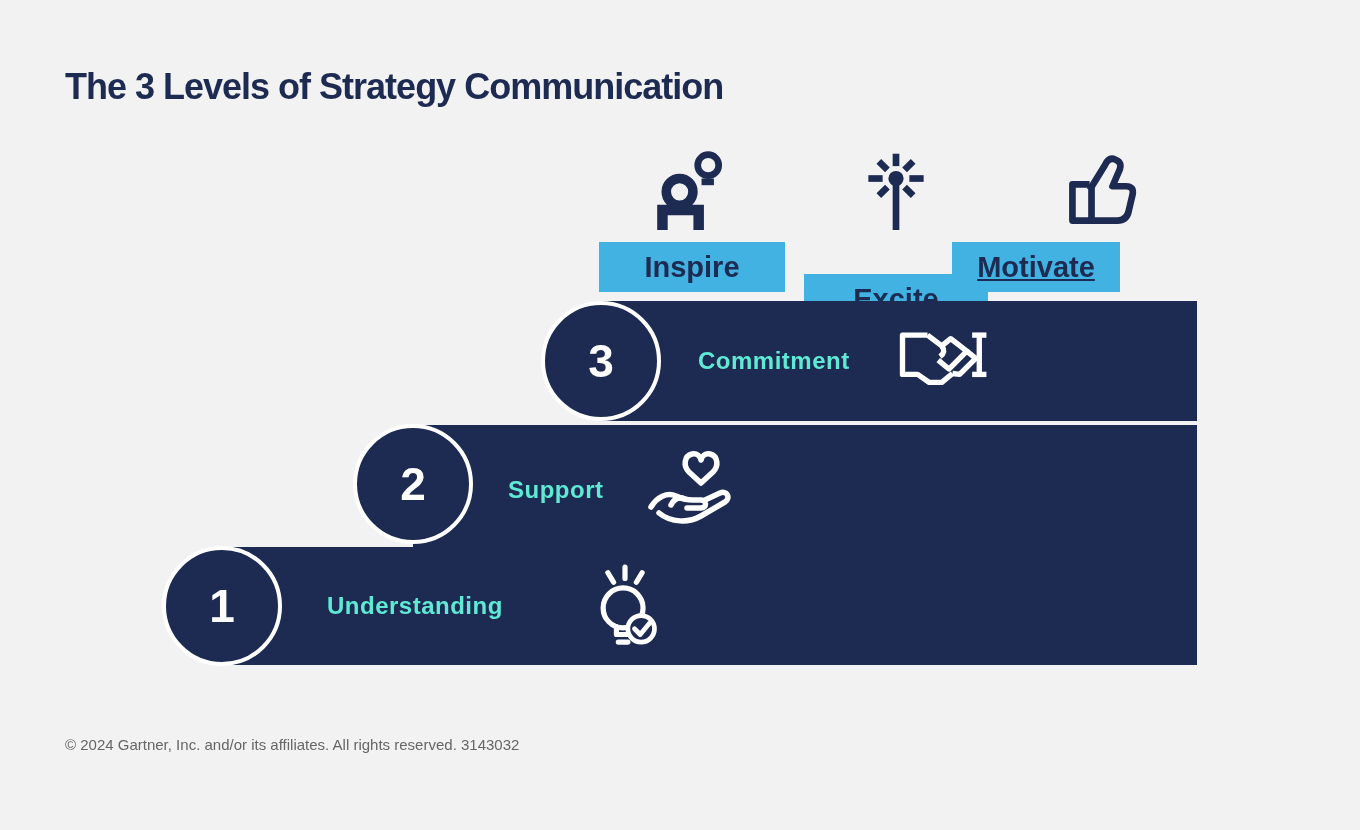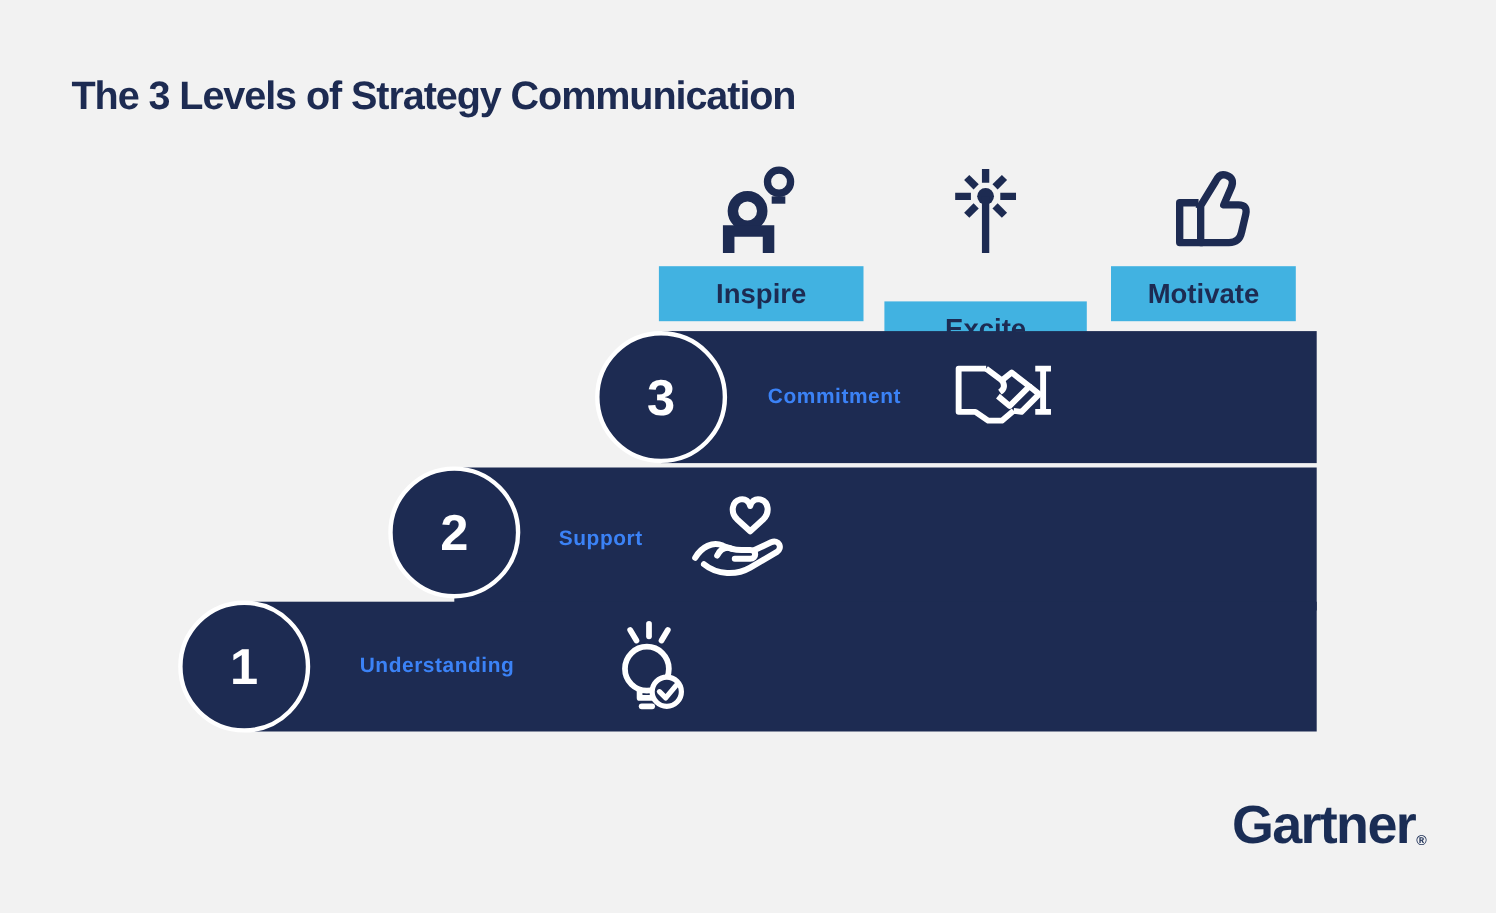--- a/index.html
+++ b/index.html
@@ -10,25 +10,25 @@
          font-size:36px; font-weight:bold; letter-spacing:-1px; color:#1D2B52;}
 
   
   .top-icon{position:absolute; width:86px; height:86px; top:146px;
             display:flex; align-items:flex-end; justify-content:center;}
   .top-icon svg{display:block;}
 
   
   .tag{position:absolute; top:242px; height:50px; background:#41B2E1;
        display:flex; align-items:center; justify-content:center;
-       font-size:25px; font-weight:bold; color:#1D2B52; letter-spacing:0px;}
+       font-size:29px; font-weight:bold; color:#1D2B52; letter-spacing:0px;}
 
   
   .bar{position:absolute; background:#1D2B52; display:flex; align-items:center;}
-  .bar-label{color:#3b82f6; font-size:19px; font-weight:bold; letter-spacing:0.5px; white-space:nowrap;}
+  .bar-label{color:#5eead4; font-size:24px; font-weight:bold; letter-spacing:0.5px; white-space:nowrap;}
   .bar-icon{margin-left:40px; display:flex; align-items:center;}
 
   
   .num-circle{position:absolute; width:120px; height:120px; border-radius:50%;
               background:#1D2B52; border:4px solid #ffffff; box-sizing:border-box;
               display:flex; align-items:center; justify-content:center; z-index:3;}
   .num-circle span{color:#ffffff; font-size:46px; font-weight:bold;}
 
   
   .footer-text{position:absolute; left:65px; top:735px; font-size:15px; color:#666666; line-height:19px;}
@@ -70,21 +70,21 @@
       <path d="M30,42 L46,16 Q50,7 57,10 Q65,13 61,22 L54,38 L68,38 Q77,38 75,47 L71,64 Q69,74 59,74 L32,74 V38"></path>
     </svg>
   </div>
 
   <div class="tag" style="left:599px; width:186px;">
     <span>Inspire</span>
   </div>
   <div class="tag" style="left:804px; width:184px;margin-top:32px;">
     <span>Excite</span>
   </div>
-  <div class="tag" style="left:1010px; width:168px;">
+  <div class="tag" style="left:952px; width:168px;text-decoration:underline;">
     <span>Motivate</span>
   </div>
 
   <div class="bar" style="left:601px; top:301px; width:596px; height:120px; padding-left:97px; box-sizing:border-box;">
     <span class="bar-label">Commitment</span>
     <span class="bar-icon">
       <svg width="100" height="76" viewBox="0 0 112 84" fill="none" stroke="#ffffff" stroke-width="6" stroke-linejoin="round">
         <path d="M42,13 L14,13 L14,57 L31,57 L44,66 L58,66 L70,56"></path>
         <path d="M42,13 L58,25 L68,17 L86,31 L66,51 L54,41"></path>
         <path d="M58,25 Q63,32 56,37"></path>
@@ -127,17 +127,17 @@
         <circle cx="57" cy="70" r="14" fill="#1D2B52" stroke-width="5"></circle>
         <path d="M50,70 L56,76 L66,64" stroke-width="5"></path>
       </svg>
     </span>
   </div>
   <div class="num-circle" style="left:162px; top:546px;">
     <span>1</span>
   </div>
 
   <div class="footer-text">
+    <div>© 2024 Gartner, Inc. and/or its affiliates. All rights reserved. 3143032</div>
   </div>
 
-  <div class="logo"><span>Gartner</span><sup>®</sup></div>
 
 </div>
 
 </body></html>

